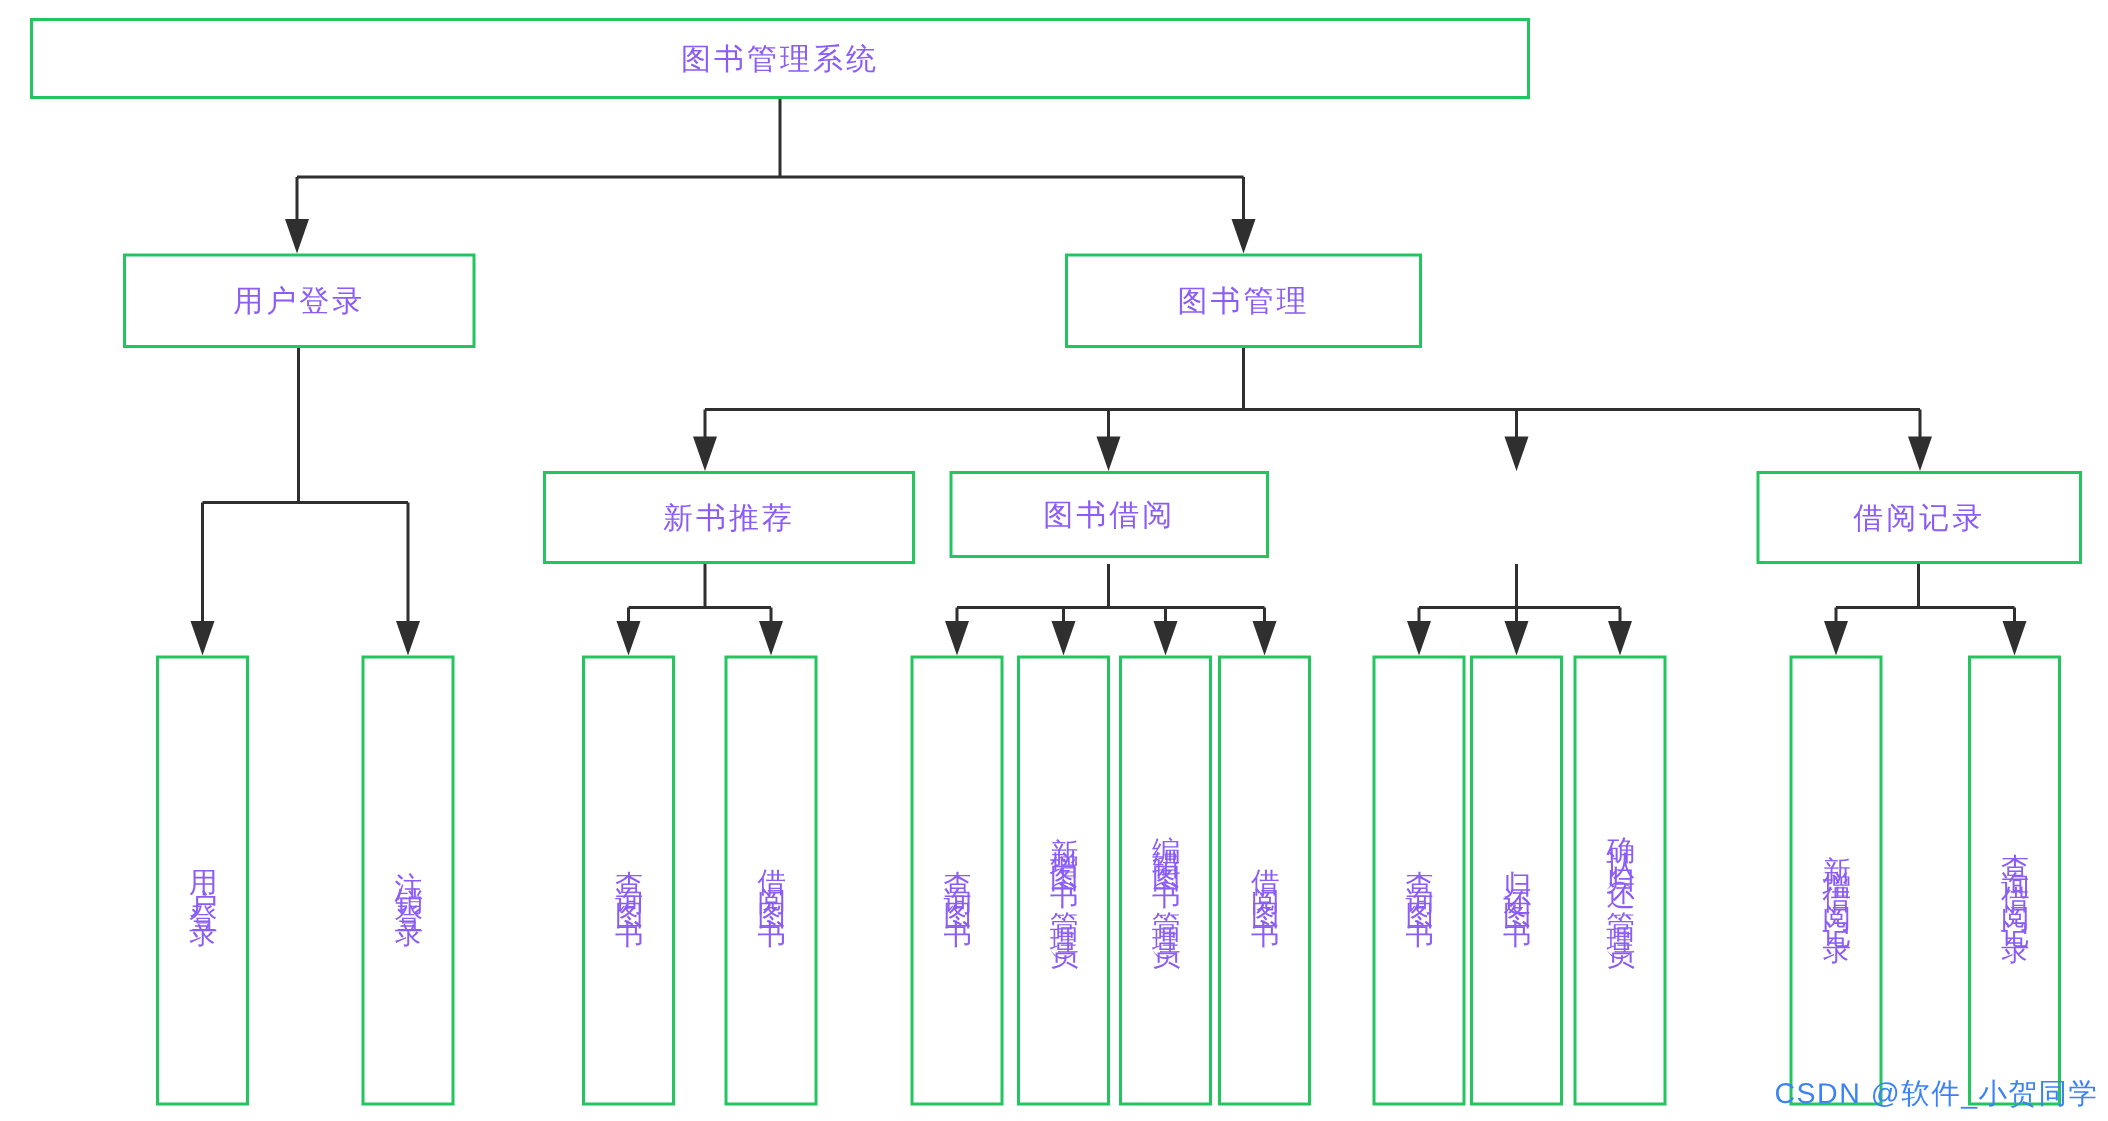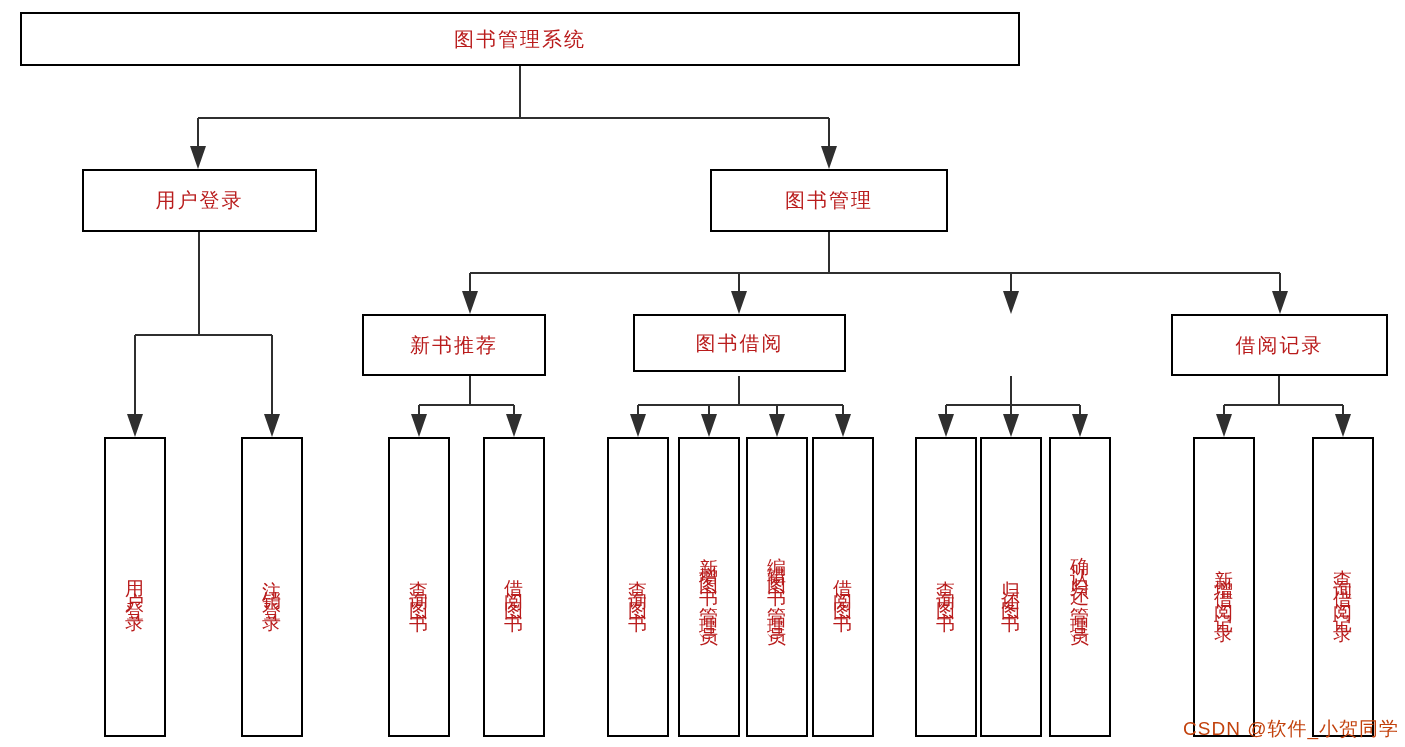--- a/index.html
+++ b/index.html
@@ -17,47 +17,47 @@
   }
   #wires {
     position: absolute;
     left: 0; top: 0;
     width: 1405px;
     height: 747px;
   }
   .box {
     position: absolute;
     box-sizing: border-box;
-    border: 2px solid #000000;
+    border: 2px solid #22c55e;
     background: #ffffff;
     display: flex;
     align-items: center;
     justify-content: center;
-    color: #b91c1c;
+    color: #8b5cf6;
   }
   .hlabel {
     font-size: 20px;
     letter-spacing: 2px;
     white-space: nowrap;
   }
   .vtext {
     writing-mode: vertical-rl;
     text-orientation: mixed;
     font-size: 19px;
     line-height: 1;
     letter-spacing: 11px;
     white-space: nowrap;
   }
   .vtight { letter-spacing: 10px; }
   #watermark {
     position: absolute;
     right: 6px;
     bottom: 5px;
     font-size: 19px;
-    color: #c2410c;
+    color: #3b82f6;
     letter-spacing: 1px;
     white-space: nowrap;
   }
 </style>
 </head>
 <body>
 
 <div id="stage">
 
   <svg id="wires" viewBox="0 0 1405 747" xmlns="http://www.w3.org/2000/svg">
@@ -111,21 +111,21 @@
     <span class="hlabel">图书管理系统</span>
   </div>
 
   <div class="box" style="left:82px; top:169px; width:235px; height:63px;">
     <span class="hlabel">用户登录</span>
   </div>
   <div class="box" style="left:710px; top:169px; width:238px; height:63px;">
     <span class="hlabel">图书管理</span>
   </div>
 
-  <div class="box" style="left:362px; top:314px; width:184px; height:62px;">
+  <div class="box" style="left:362px; top:314px; width:248px; height:62px;">
     <span class="hlabel">新书推荐</span>
   </div>
   <div class="box" style="left:633px; top:314px; width:213px; height:58px;">
     <span class="hlabel">图书借阅</span>
   </div>
   <div class="box" style="left:1171px; top:314px; width:217px; height:62px;font-family:Liberation Mono, monospace;">
     <span class="hlabel">借阅记录</span>
   </div>
 
   <div class="box" style="left:104px; top:437px; width:62px; height:300px;">

